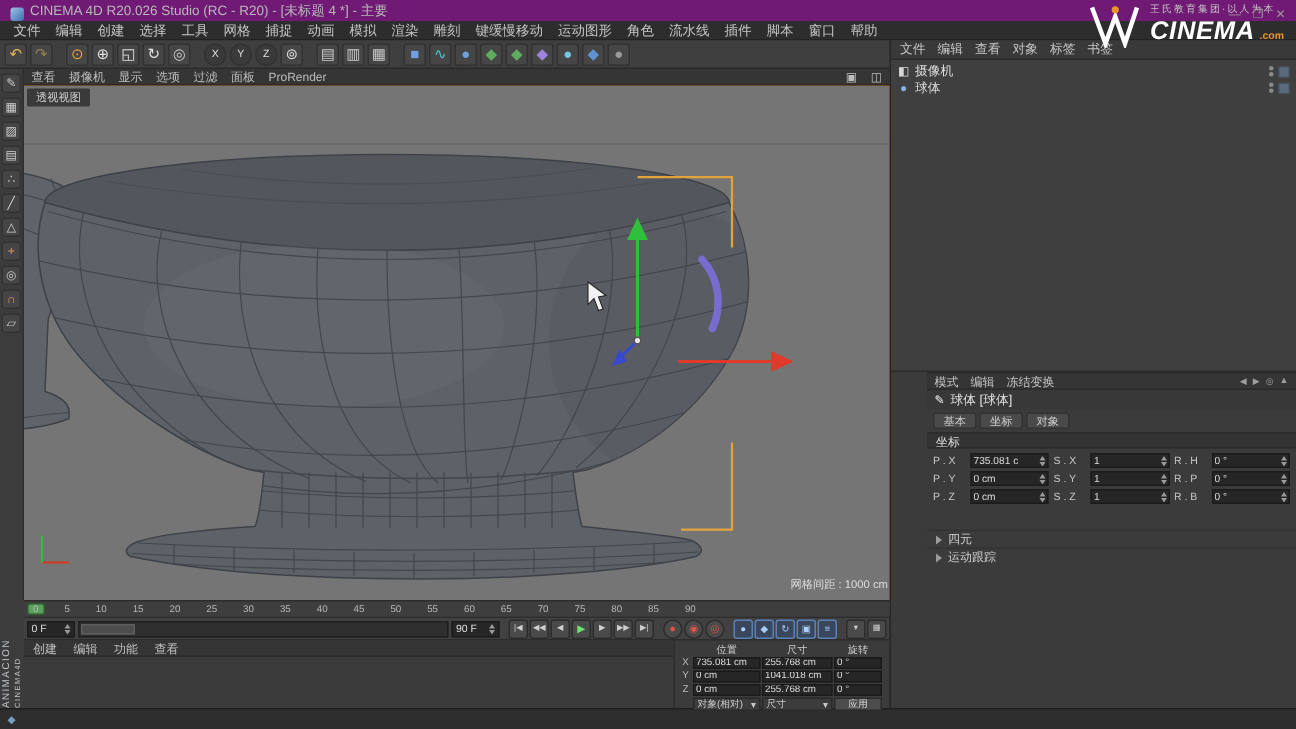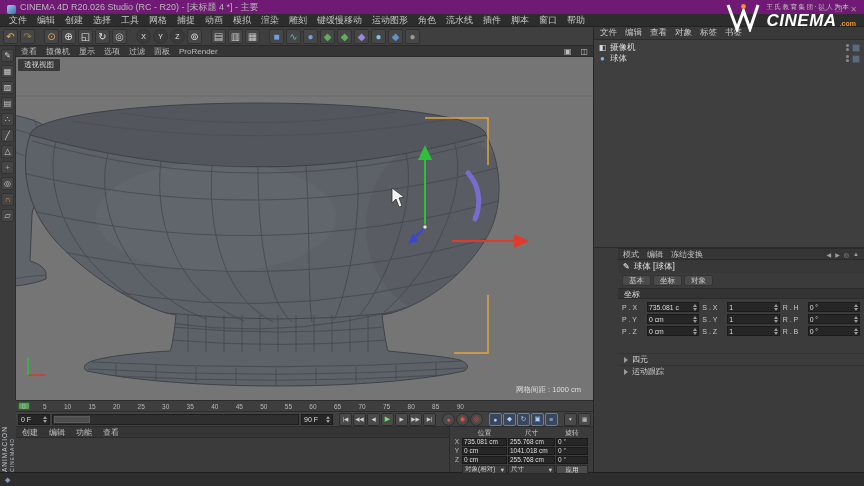--- a/index.html
+++ b/index.html
@@ -27,21 +27,21 @@
   
   .workarea { display:flex; height:354px; }
   .palette { width:16px; background:#3c3c3c; border-right:1px solid #2e2e2e; display:flex; flex-direction:column; align-items:center; gap:3px; padding-top:3px; }
   .picon { width:13px; height:13px; display:flex; align-items:center; justify-content:center; font-size:8px; background:#454545; border:1px solid #333; border-radius:2px; color:#cfcfcf; }
   .vp { flex:1; display:flex; flex-direction:column; }
   .vpmenu { height:11px; background:#353535; border-bottom:1px solid #2a2a2a; display:flex; align-items:center; gap:9px; padding:0 5px; font-size:8px; color:#bdbdbd; }
   .vpspacer { flex:1; }
   .vpicon { font-size:8px; color:#bdbdbd; }
   .vpcanvas { position:relative; flex:1; background:#a16207; overflow:hidden; }
   .vplabel { position:absolute; left:2px; top:2px; background:#3a3a3a; color:#cfcfcf; font-size:7.5px; padding:1px 6px; border-radius:1px; }
-  .gridlabel { position:absolute; right:12px; bottom:5px; font-size:7.5px; color:#dedede;padding-left:43px; }
+  .gridlabel { position:absolute; right:1px; bottom:5px; font-size:7.5px; color:#dedede;padding-left:43px; }
   
   .ruler { margin-left:16px; width:577px; height:11px; background:#3e3e3e; border-top:1px solid #2c2c2c; position:relative; }
   .ticks { position:absolute; left:6px; top:1.5px; width:442px; display:flex; justify-content:space-between; font-size:6.5px; color:#b8b8b8; }
   .marker { position:absolute; left:2px; top:1px; width:12px; height:8px; background:#5aa05a; border:1px solid #2e5e2e; border-radius:2px; }
   .tick { position:relative; z-index:2; }
   
   .controls { margin-left:16px; width:577px; height:15px; background:#414141; border-top:1px solid #2c2c2c; display:flex; align-items:center; gap:2px; padding:0 2px; }
   .framebox { width:32px; height:11px; background:#262626; border:1px solid #1c1c1c; color:#ddd; font-size:7px; display:flex; align-items:center; justify-content:space-between; padding:0 2px; }
   .slider { flex:1; height:11px; background:#2f2f2f; border:1px solid #1f1f1f; position:relative; }
   .handle { position:absolute; left:1px; top:1px; width:36px; height:7px; background:#4d4d4d; border:1px solid #5c5c5c; }

